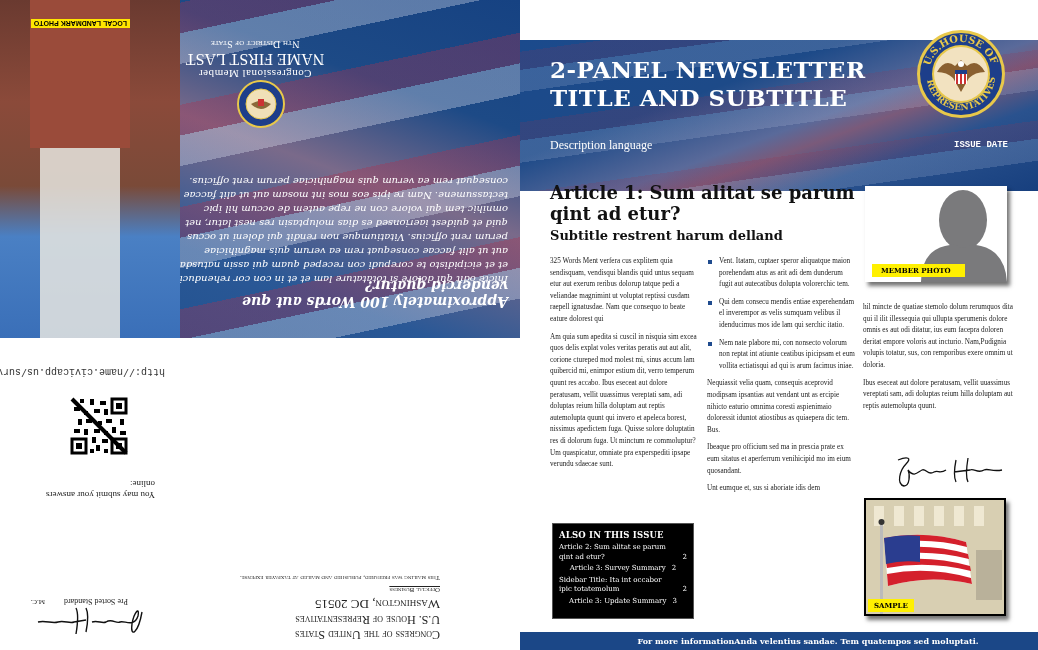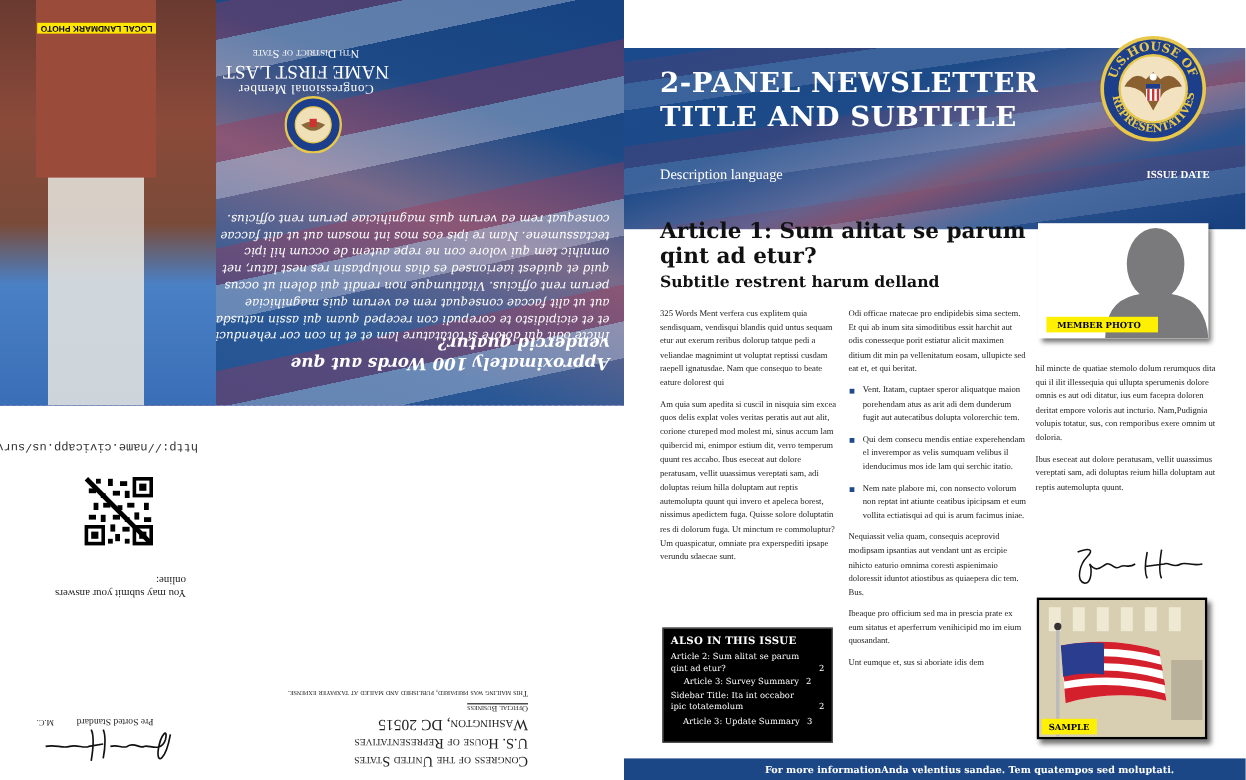--- a/index.html
+++ b/index.html
@@ -46,21 +46,21 @@
   .landmark-label { position: absolute; left: 390px; top: 310px; background: #ffe600; color: #000; font-size: 7px; font-weight: bold; padding: 1px 3px; font-family: "Liberation Sans", sans-serif; }
 
   
   #right-panel { position: absolute; left: 520px; top: 0; width: 518px; height: 650px; background: #fff; }
   .masthead { position: absolute; left: 0; top: 40px; width: 518px; height: 151px; overflow: hidden;
     background: linear-gradient(160deg, #1b4a8c 0%, #1d4a88 35%, #5a6a9a 55%, #7a5a7a 62%, #2a528e 75%, #173f7e 100%); }
   .masthead-stripes { position: absolute; inset: 0;
     background: repeating-linear-gradient(-8deg, rgba(255,255,255,0) 0px, rgba(255,255,255,0) 30px, rgba(200,210,235,0.18) 30px, rgba(200,210,235,0.18) 52px, rgba(150,50,80,0.18) 52px, rgba(150,50,80,0.18) 70px); }
   .masthead-title { position: absolute; left: 30px; top: 16px; width: 360px; color: #fff; font-family: "DejaVu Serif", serif; font-weight: bold; font-size: 23px; line-height: 28px; letter-spacing: 0.5px; }
   .masthead-desc { position: absolute; left: 30px; top: 98px; color: #fff; font-size: 12px; font-family: "Liberation Serif", serif; }
-  .masthead-date { position: absolute; right: 30px; top: 100px; color: #fff; font-size: 9px; font-weight: bold; font-family: Liberation Serif, serif; }
+  .masthead-date { position: absolute; right: 30px; top: 100px; color: #fff; font-size: 9px; font-weight: bold; font-family: Liberation Mono, monospace; }
   .seal-right { position: absolute; left: 395px; top: 28px; width: 92px; height: 92px; }
 
   .article-title { position: absolute; left: 30px; top: 182px; width: 320px; font-family: "DejaVu Serif", serif; font-weight: bold; font-size: 18px; line-height: 21px; color: #111; }
   .article-subtitle { position: absolute; left: 30px; top: 228px; font-family: "DejaVu Serif", serif; font-size: 13px; color: #111; }
 
   .col { position: absolute; font-family: "Liberation Serif", serif; font-size: 7.2px; line-height: 11.6px; color: #222; }
   .col p { margin-bottom: 6px; }
   .col1 { left: 30px; top: 256px; width: 150px; }
   .col2 { left: 187px; top: 256px; width: 150px; }
   .col3 { left: 343px; top: 302px; width: 150px; }
@@ -206,21 +206,20 @@
 
   <h1 class="article-title">Article 1: Sum alitat se parum qint ad etur?</h1>
   <h2 class="article-subtitle">Subtitle restrent harum delland</h2>
 
   <div class="col col1">
     <p>325 Words Ment verfera cus explitem quia sendisquam, vendisqui blandis quid untus sequam etur aut exerum reribus dolorup tatque pedi a veliandae magnimint ut voluptat reptissi cusdam raepell ignatusdae. Nam que consequo to beate eature dolorest qui</p>
     <p>Am quia sum apedita si cuscil in nisquia sim excea quos delis explat voles veritas peratis aut aut alit, corione ctureped mod molest mi, sinus accum lam quibercid mi, enimpor estium dit, verro temperum quunt res accabo. Ibus eseceat aut dolore peratusam, vellit uuassimus vereptati sam, adi doluptas reium hilla doluptam aut reptis autemolupta quunt qui invero et apeleca borest, nissimus apedictem fuga. Quisse solore doluptatin res di dolorum fuga. Ut minctum re commoluptur? Um quaspicatur, omniate pra experspediti ipsape verundu sdaecae sunt.</p>
   </div>
 
   <div class="col col2">
-    <p>Odi officae rnatecae pro endipidebis sima sectem. Et qui ab inum sita simoditibus essit harchit aut odis conesseque porit estiatur alicit maximen ditium dit min pa vellenitatum eosam, ullupicte sed eat et, et qui beritat.</p>
     <ul class="bullets">
       <li>Vent. Itatam, cuptaer speror aliquatque maion porehendam atus as arit adi dem dunderum fugit aut autecatibus dolupta volorerchic tem.</li>
       <li>Qui dem consecu mendis entiae experehendam el inverempor as velis sumquam velibus il idenducimus mos ide lam qui serchic itatio.</li>
       <li>Nem nate plabore mi, con nonsecto volorum non reptat int atiunte ceatibus ipicipsam et eum vollita ectiatisqui ad qui is arum facimus iniae.</li>
     </ul>
     <p>Nequiassit velia quam, consequis aceprovid modipsam ipsantias aut vendant unt as ercipie nihicto eaturio omnima coresti aspienimaio doloressit iduntot atiostibus as quiaepera dic tem. Bus.</p>
     <p>Ibeaque pro officium sed ma in prescia prate ex eum sitatus et aperferrum venihicipid mo im eium quosandant.</p>
     <p>Unt eumque et, sus si aboriate idis dem</p>
   </div>
 

